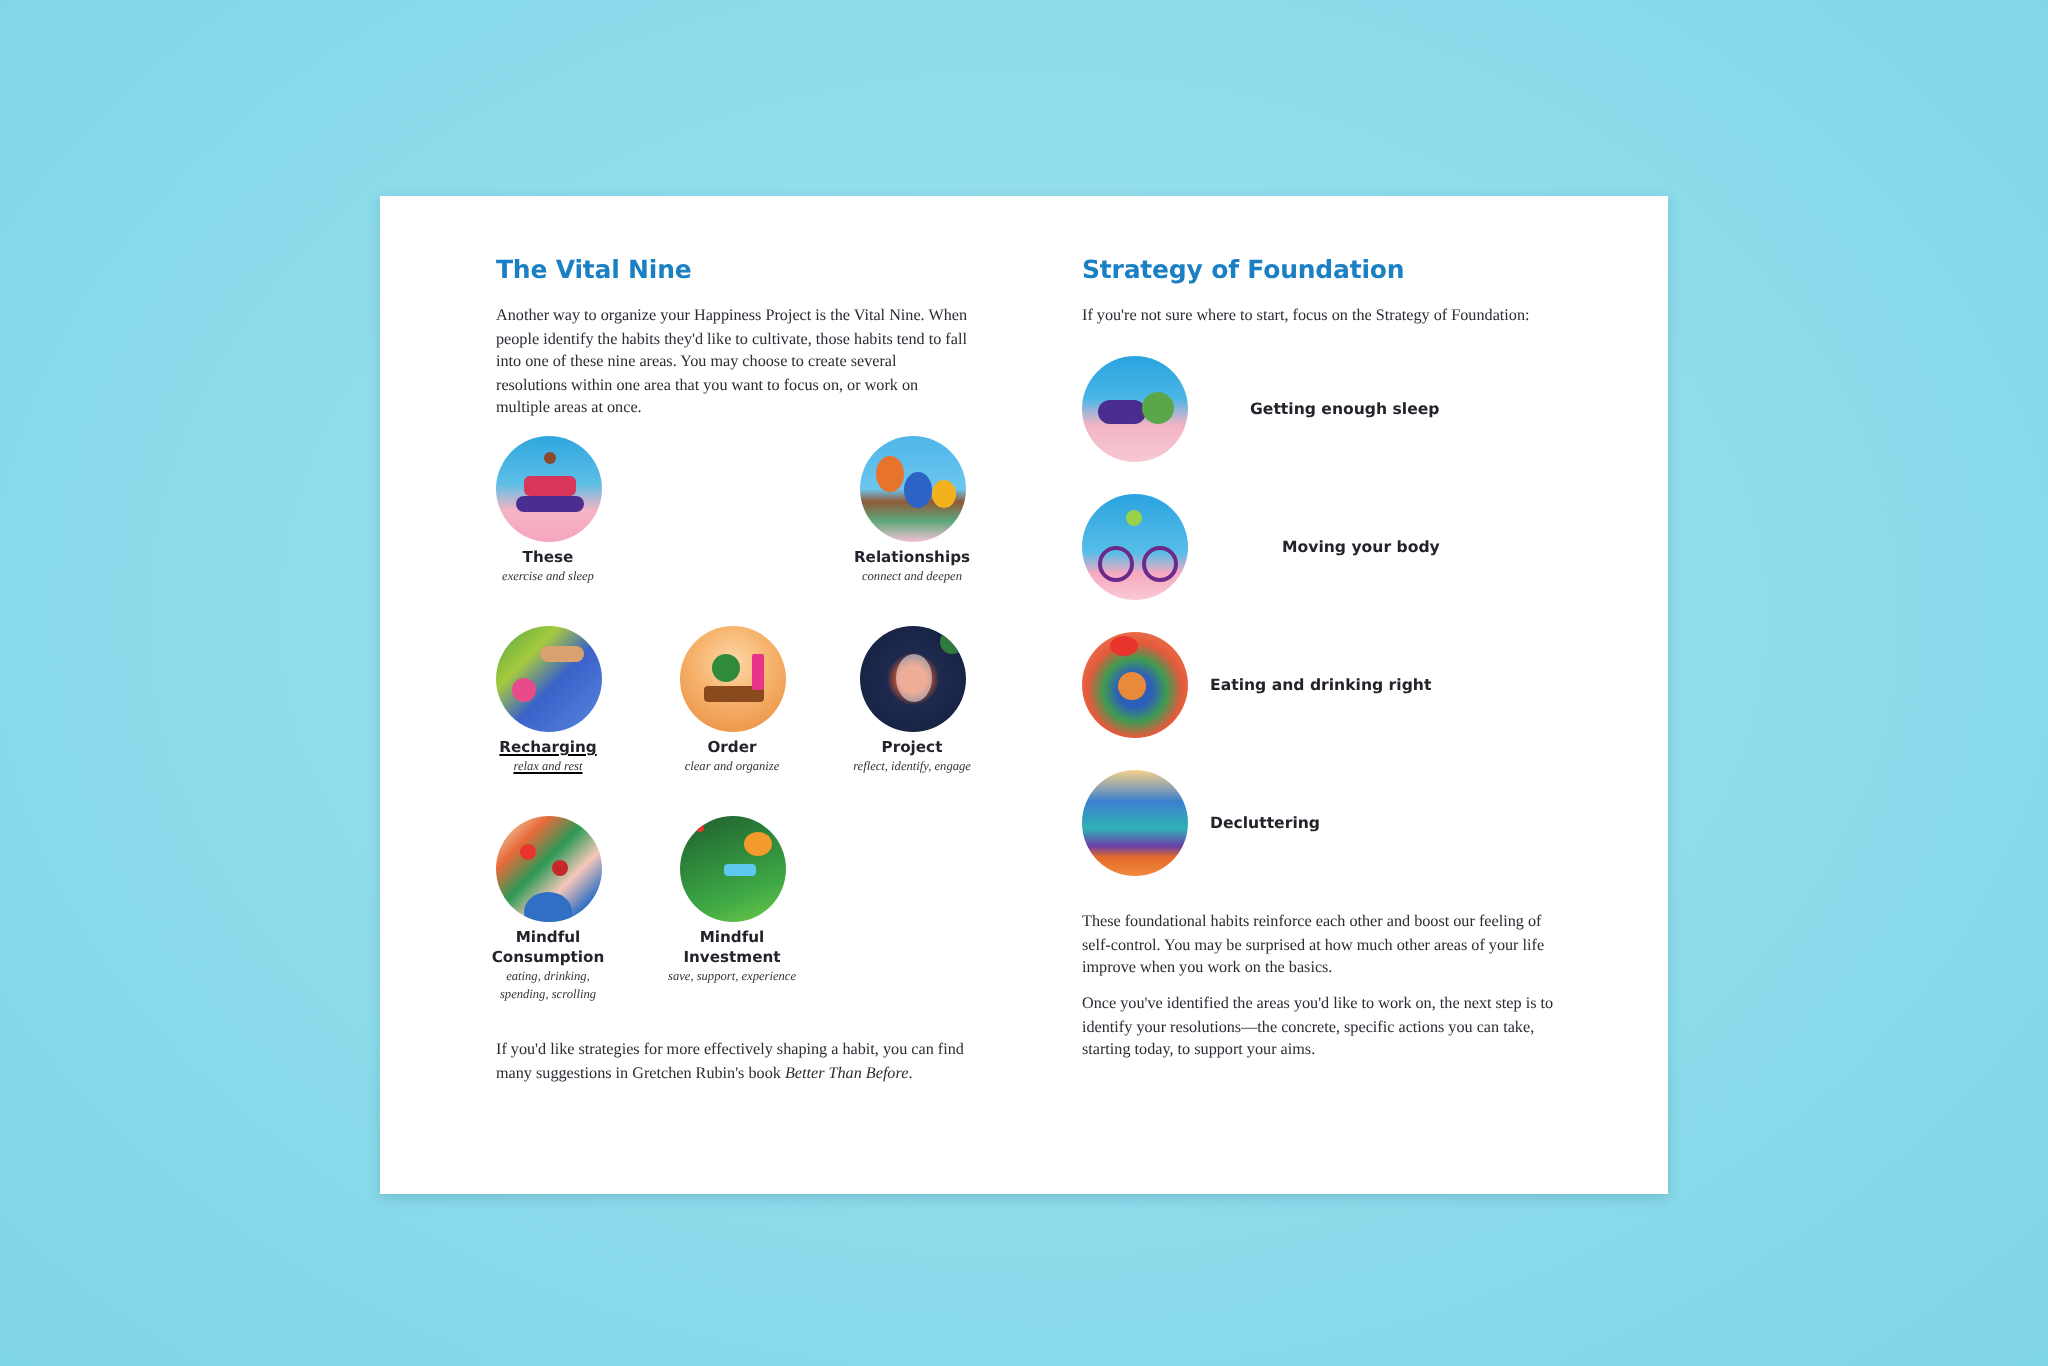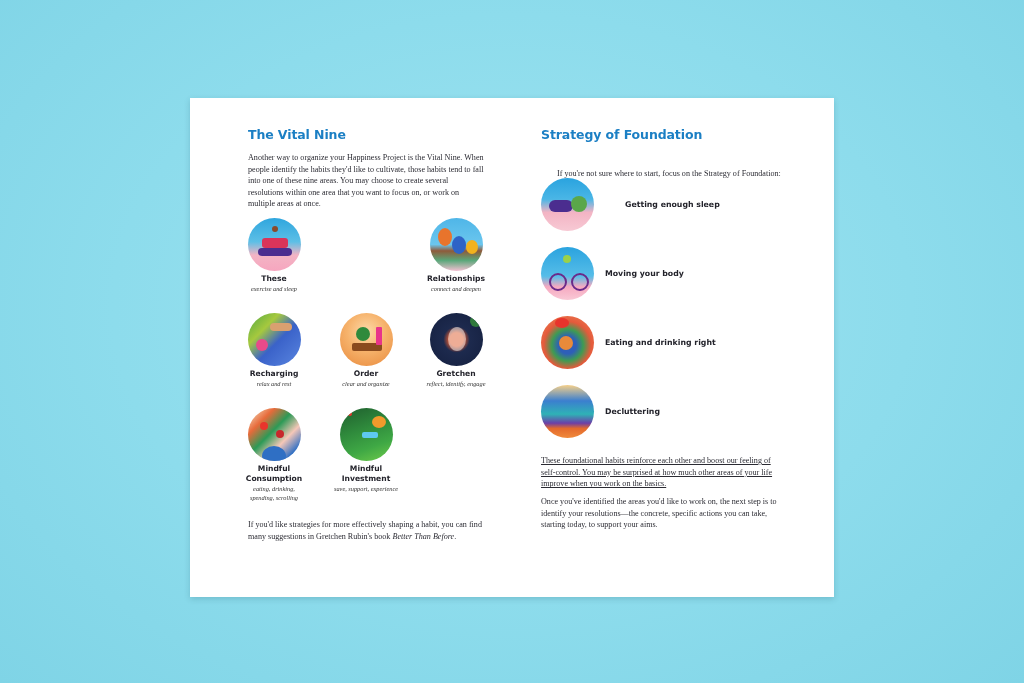--- a/index.html
+++ b/index.html
@@ -37,21 +37,21 @@
     font-weight:bold; font-size:7.6px; color:#23232b; margin-top:3px; line-height:10px;
   }
   .cell-sub {
     font-style:italic; font-size:6.3px; color:#333; line-height:8.5px; margin-top:1px;
   }
   .outro {
     position:absolute; top:421px; left:0; width:236px;
     font-size:8.1px; line-height:12.4px; color:#2b2b33; margin:0;
   }
   .sub-intro {
-    position:absolute; top:55px; left:0; width:240px; font-size:8.1px; color:#2b2b33; margin:16px; white-space:nowrap;
+    position:absolute; top:55px; left:0; width:240px; font-size:8.1px; color:#2b2b33; margin:0; white-space:nowrap;
   }
   .found-item { position:absolute; left:0; width:240px; height:53px; display:flex; align-items:center; }
   .found-item .circle { margin:0; flex:0 0 53px; }
   .found-label {
     margin-left:11px;
     font-family: "DejaVu Sans", "Liberation Sans", sans-serif;
     font-weight:bold; font-size:7.8px; color:#23232b; white-space:nowrap;
   }
   .para {
     position:absolute; left:0; width:240px; font-size:8.1px; line-height:11.7px; color:#2b2b33; margin:0;
@@ -95,21 +95,21 @@
       <div class="cell" style="left:164px;top:0;">
         <div class="circle i-relationships">
           <span class="decor" style="left:8px;top:10px;width:14px;height:18px;background:#e8742c;"></span>
           <span class="decor" style="left:22px;top:18px;width:14px;height:18px;background:#2e63c6;"></span>
           <span class="decor" style="left:36px;top:22px;width:12px;height:14px;background:#f2b21e;"></span>
         </div>
         <div class="cell-title">Relationships</div>
         <div class="cell-sub">connect and deepen</div>
       </div>
 
-      <div class="cell" style="left:-18px;top:95px;">
+      <div class="cell" style="left:-18px;top:95px;text-decoration:underline;">
         <div class="circle i-recharging">
           <span class="decor" style="left:8px;top:26px;width:12px;height:12px;background:#e84a8a;"></span>
           <span class="decor" style="left:22px;top:10px;width:22px;height:8px;border-radius:4px;background:#d9a070;"></span>
         </div>
         <div class="cell-title">Recharging</div>
         <div class="cell-sub">relax and rest</div>
       </div>
       <div class="cell" style="left:74px;top:95px;">
         <div class="circle i-order">
           <span class="decor" style="left:12px;top:30px;width:30px;height:8px;border-radius:2px;background:#8a4a1e;"></span>
@@ -117,21 +117,21 @@
           <span class="decor" style="left:36px;top:14px;width:6px;height:18px;border-radius:1px;background:#e8348a;"></span>
         </div>
         <div class="cell-title">Order</div>
         <div class="cell-sub">clear and organize</div>
       </div>
       <div class="cell" style="left:164px;top:95px;">
         <div class="circle i-purpose">
           <span class="decor" style="left:18px;top:14px;width:18px;height:24px;background:#f3f0ee;opacity:0.55;"></span>
           <span class="decor" style="left:40px;top:2px;width:12px;height:12px;background:#2f7a3c;"></span>
         </div>
-        <div class="cell-title">Gretchen</div>
+        <div class="cell-title">Project</div>
         <div class="cell-sub">reflect, identify, engage</div>
       </div>
 
       <div class="cell" style="left:-18px;top:190px;">
         <div class="circle i-mindful-consumption">
           <span class="decor" style="left:12px;top:14px;width:8px;height:8px;background:#e8342c;"></span>
           <span class="decor" style="left:28px;top:22px;width:8px;height:8px;background:#c8282c;"></span>
           <span class="decor" style="left:14px;top:38px;width:24px;height:20px;background:#2f6fc4;"></span>
         </div>
         <div class="cell-title"><span>Mindful</span><br><span>Consumption</span></div>
@@ -155,36 +155,36 @@
     <h2>Strategy of Foundation</h2>
     <p class="sub-intro">If you're not sure where to start, focus on the Strategy of Foundation:</p>
 
     <div class="found-item" style="top:80px;gap:20px;">
       <div class="circle i-sleep">
         <span class="decor" style="left:8px;top:22px;width:24px;height:12px;border-radius:6px;background:#4b2d8f;"></span>
         <span class="decor" style="left:30px;top:18px;width:16px;height:16px;background:#5aa74a;"></span>
       </div>
       <span class="found-label">Getting enough sleep</span>
     </div>
-    <div class="found-item" style="top:149px;">
+    <div class="found-item" style="top:149px;gap:36px;">
       <div class="circle i-moving">
         <span class="decor" style="left:22px;top:8px;width:8px;height:8px;background:#9ad14a;"></span>
         <span class="decor" style="left:8px;top:26px;width:14px;height:14px;background:transparent;border:2px solid #6b2a8a;"></span>
         <span class="decor" style="left:30px;top:26px;width:14px;height:14px;background:transparent;border:2px solid #6b2a8a;"></span>
       </div>
       <span class="found-label">Moving your body</span>
     </div>
     <div class="found-item" style="top:218px;">
       <div class="circle i-eating">
         <span class="decor" style="left:18px;top:20px;width:14px;height:14px;background:#e88a3a;"></span>
         <span class="decor" style="left:14px;top:2px;width:14px;height:10px;background:#e8342c;"></span>
       </div>
       <span class="found-label">Eating and drinking right</span>
     </div>
     <div class="found-item" style="top:287px;">
       <div class="circle i-decluttering"></div>
       <span class="found-label">Decluttering</span>
     </div>
 
-    <p class="para" style="top:357px;text-decoration:underline;">These foundational habits reinforce each other and boost our feeling of self-control. You may be surprised at how much other areas of your life improve when you work on the basics.</p>
+    <p class="para" style="top:357px;">These foundational habits reinforce each other and boost our feeling of self-control. You may be surprised at how much other areas of your life improve when you work on the basics.</p>
     <p class="para" style="top:398px;">Once you've identified the areas you'd like to work on, the next step is to identify your resolutions—the concrete, specific actions you can take, starting today, to support your aims.</p>
   </div>
 </div>
 
 </body></html>

